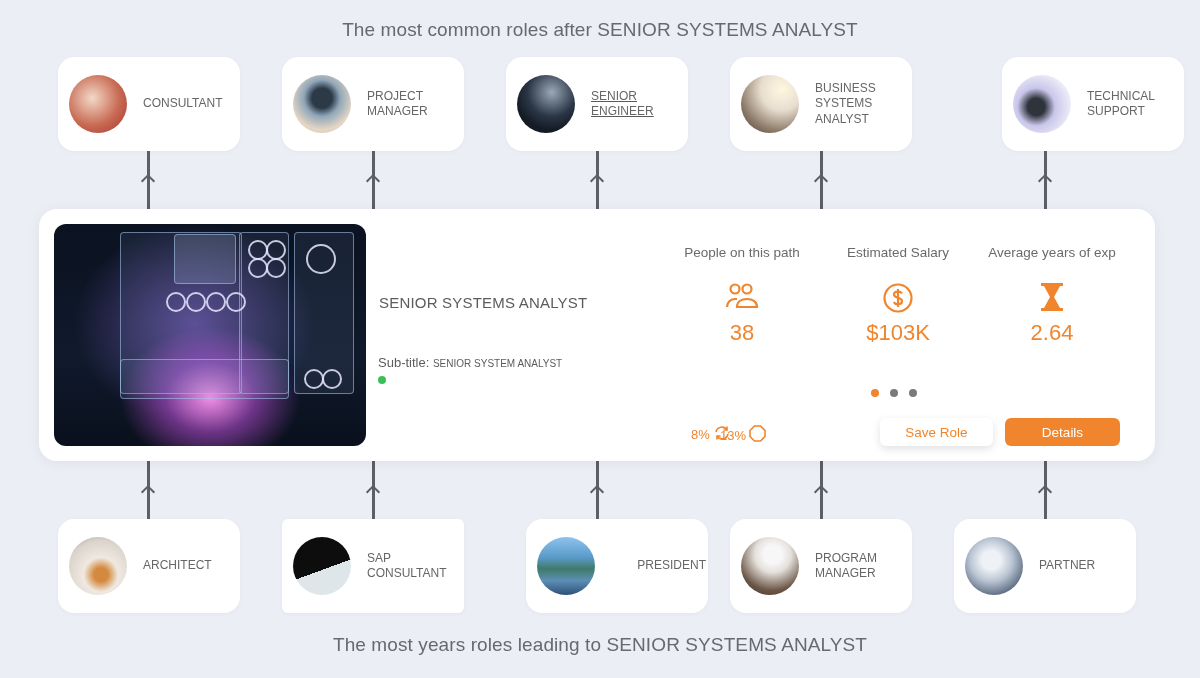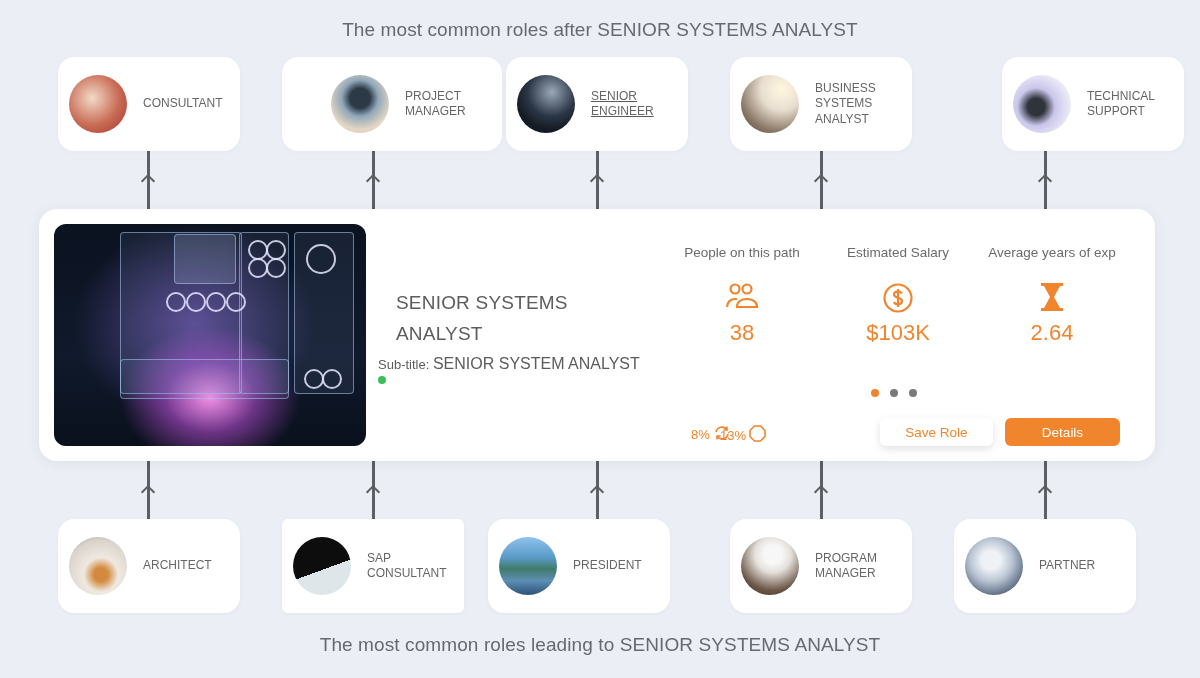--- a/index.html
+++ b/index.html
@@ -61,27 +61,27 @@
   .hero .panel {
     position:absolute; border:1px solid rgba(170,200,240,0.55);
     border-radius:4px; background:rgba(120,150,200,0.12);
   }
   .hero .ring {
     position:absolute; width:16px; height:16px; border-radius:50%;
     border:2px solid rgba(230,230,255,0.85);
   }
 
   .title {
-    position:absolute; left:357px; top:78px; width:230px;
-    font-size:19px; line-height:31px; color:#5c5c5c; letter-spacing:0.2px;
+    position:absolute; left:340px; top:78px; width:230px;
+    font-size:15px; line-height:31px; color:#5c5c5c; letter-spacing:0.2px;
   }
   .subtitle {
     position:absolute; left:339px; top:146px; font-size:13px; color:#5c5c5c;
   }
-  .subtitle .sv { font-size:16px; text-transform:uppercase; }
+  .subtitle .sv { font-size:10px; text-transform:uppercase; }
   .status-dot {
     position:absolute; left:339px; top:167px; width:8px; height:8px;
     border-radius:50%; background:#3cbf5a;
   }
 
   .stat {
     position:absolute; top:36px; width:150px; text-align:center;
   }
   .stat .slabel { font-size:13.5px; color:#6a6a6a; }
   .stat .sicon { height:32px; margin-top:22px; display:flex; justify-content:center; }
@@ -112,21 +112,21 @@
 </style>
 </head>
 <body>
 
 <div class="heading top">The most common roles after SENIOR SYSTEMS ANALYST</div>
 
 <div class="role-card" style="left:58px;top:57px;">
   <div class="avatar" style="background:radial-gradient(circle at 40% 40%,#f3d9c8,#c86b54 55%,#a8322d 100%);"></div>
   <div class="label">CONSULTANT</div>
 </div>
-<div class="role-card" style="left:282px;top:57px;padding-left:38px;">
+<div class="role-card" style="left:282px;top:57px;">
   <div class="avatar" style="background:radial-gradient(circle at 50% 40%,#2c3a48 0 22%,#8fa6b8 40%,#e6d7c5 70%,#c9b59c 100%);"></div>
   <div class="label">PROJECT MANAGER</div>
 </div>
 <div class="role-card" style="left:506px;top:57px;text-decoration:underline;">
   <div class="avatar" style="background:radial-gradient(circle at 60% 30%,#9aa8b8,#2b3646 45%,#151b24 70%),linear-gradient(135deg,#222 60%,#d4b33a 60%);background-blend-mode:normal;"></div>
   <div class="label">SENIOR ENGINEER</div>
 </div>
 <div class="role-card" style="left:730px;top:57px;">
   <div class="avatar" style="background:radial-gradient(circle at 70% 25%,#fff7e0,#e8ded0 35%,#8d7b69 70%,#4a3e33 100%);"></div>
   <div class="label">BUSINESS SYSTEMS ANALYST</div>
@@ -250,26 +250,26 @@
 </div>
 
 <div class="role-card" style="left:58px;top:519px;">
   <div class="avatar" style="background:radial-gradient(circle at 55% 65%,#d38a3f 0 14%,#efe9e1 35%,#d9d3cb 70%,#8d8a86 100%);"></div>
   <div class="label">ARCHITECT</div>
 </div>
 <div class="role-card" style="left:282px;top:519px;border-radius:6px;">
   <div class="avatar" style="background:linear-gradient(160deg,#0d0d0d 0 55%,#dfe6ea 55% 100%);"></div>
   <div class="label">SAP CONSULTANT</div>
 </div>
-<div class="role-card" style="left:488px;top:519px;">
+<div class="role-card" style="left:526px;top:519px;text-align:right;">
   <div class="avatar" style="background:linear-gradient(180deg,#8fc2ee 0%,#5a9bc9 35%,#3f7a6a 55%,#5d8fb4 75%,#2d5078 100%);"></div>
   <div class="label">PRESIDENT</div>
 </div>
 <div class="role-card" style="left:730px;top:519px;">
   <div class="avatar" style="background:radial-gradient(circle at 55% 30%,#f7f7f7 0 18%,#e4e0db 35%,#6b5646 70%,#3d2f25 100%);"></div>
   <div class="label">PROGRAM MANAGER</div>
 </div>
 <div class="role-card" style="left:954px;top:519px;">
   <div class="avatar" style="background:radial-gradient(circle at 45% 40%,#eef1f5 0 20%,#b9c4d3 45%,#4e5f75 80%,#2f3a49 100%);"></div>
   <div class="label">PARTNER</div>
 </div>
 
-<div class="heading bottom">The most common roles leading to SENIOR SYSTEMS ANALYST</div>
+<div class="heading bottom">The most years roles leading to SENIOR SYSTEMS ANALYST</div>
 
 </body></html>

